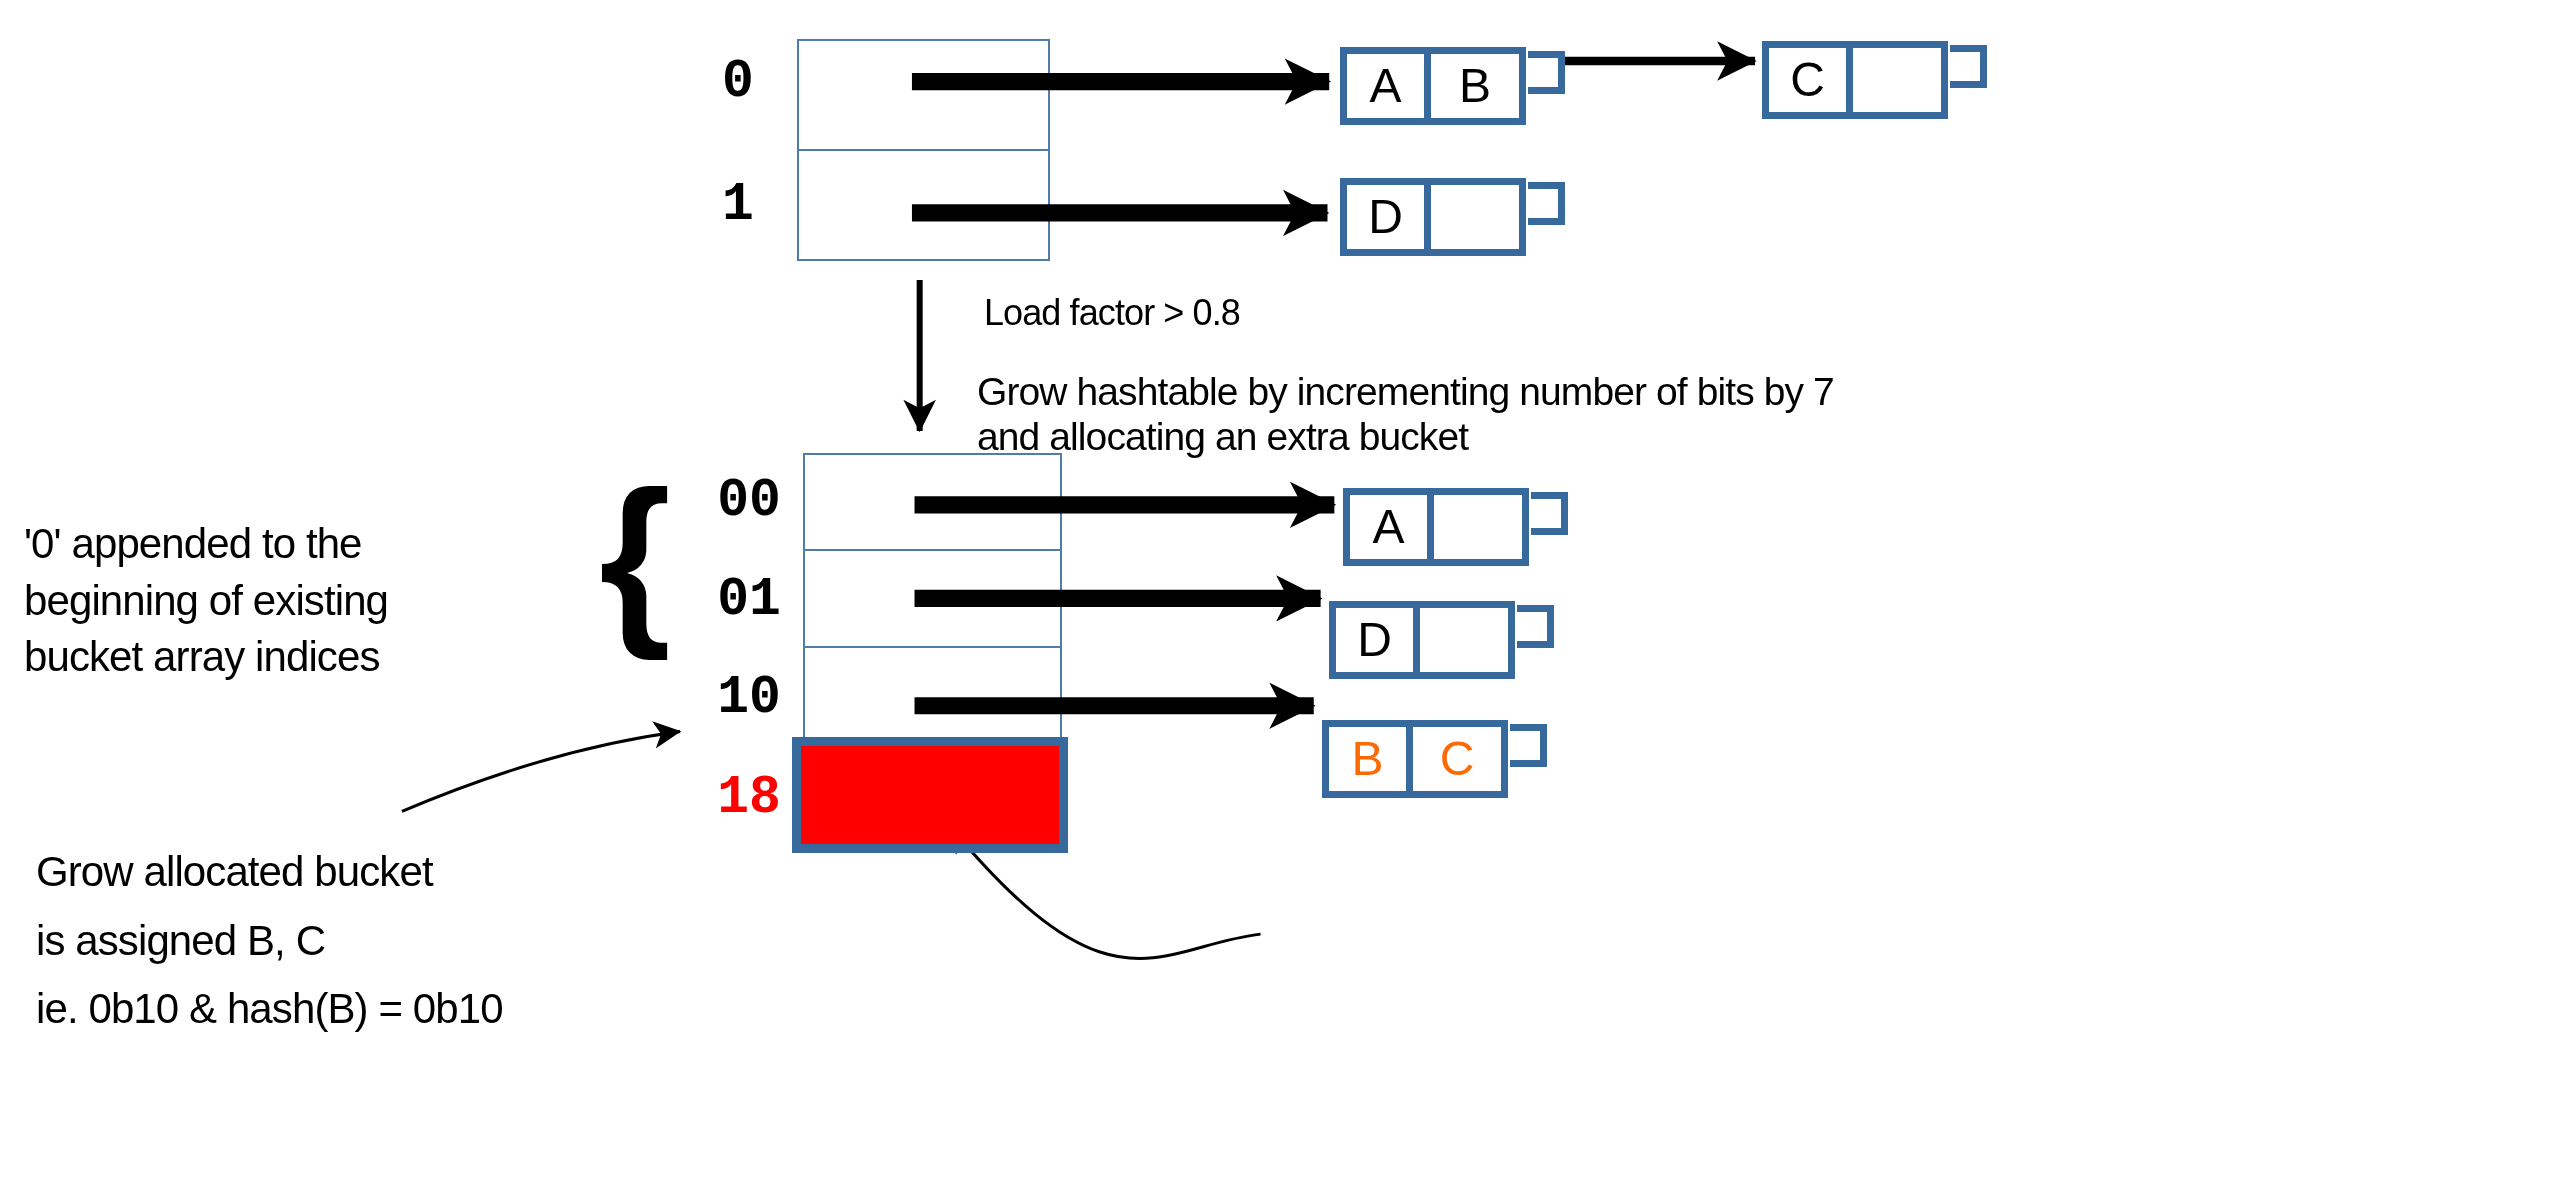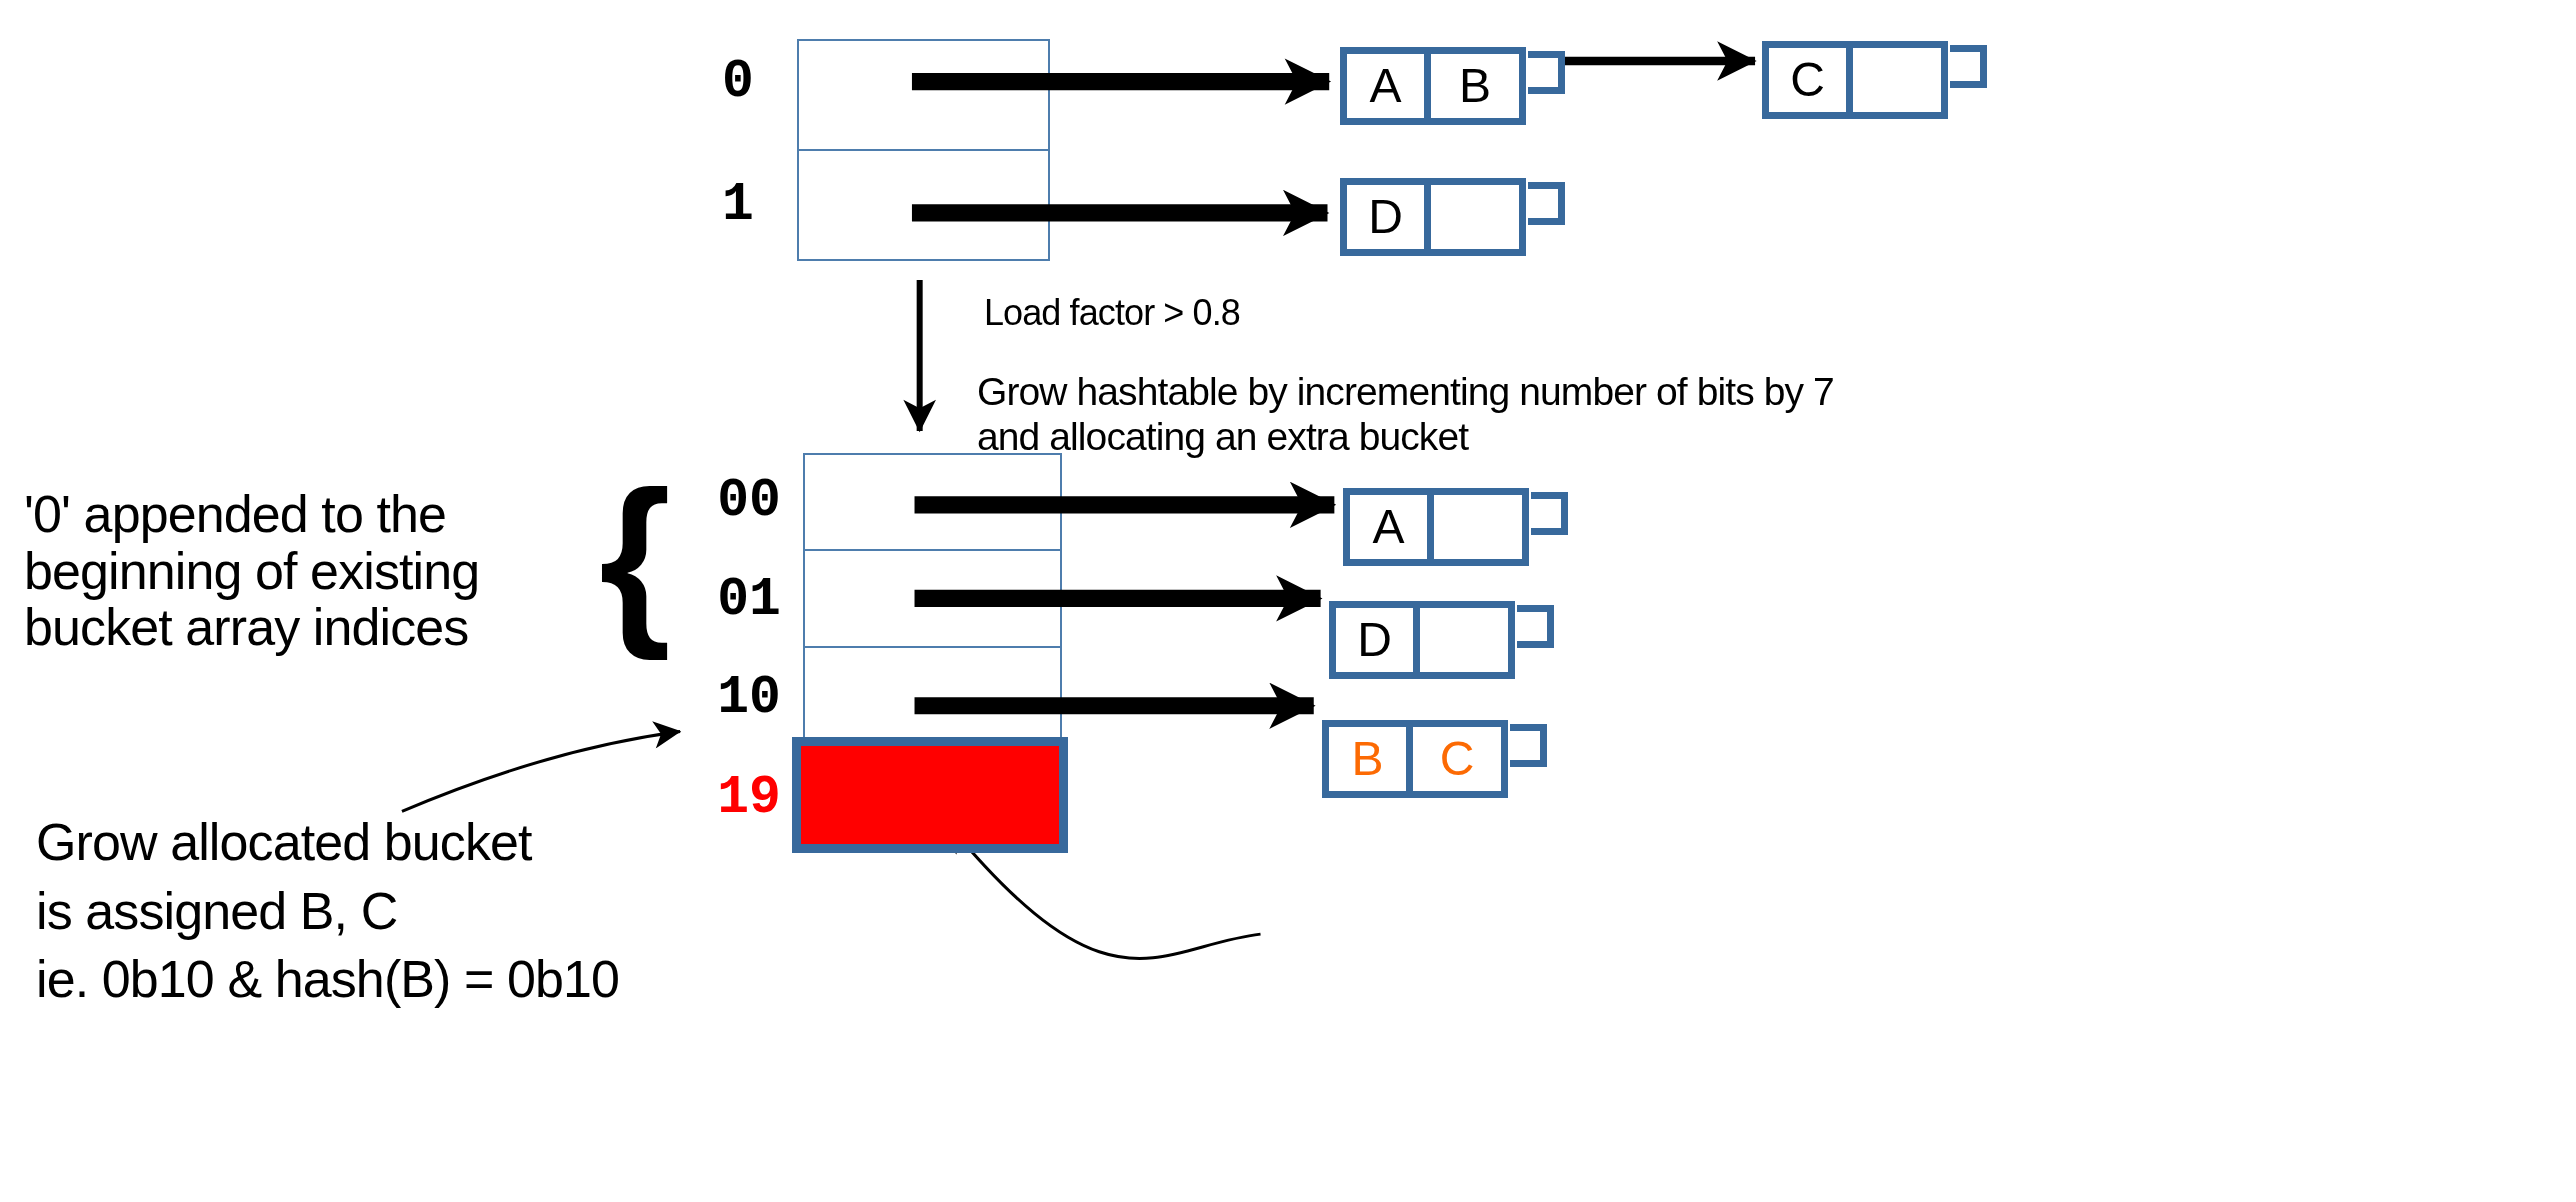--- a/index.html
+++ b/index.html
@@ -29,21 +29,21 @@
   .c1{width:77px;border-right:7.7px solid #38699C;}
   .c2{flex:1;}
   .orange{color:#FC6A03;}
   .tab{position:absolute;right:-46px;top:-2.6px;width:30px;height:29px;background:#fff;
        border:7.7px solid #38699C;border-left:none;}
 
   
   .txt{position:absolute;white-space:nowrap;z-index:4;letter-spacing:-0.9px;}
   .t-small{font-size:36px;line-height:39px;}
   .t-med{font-size:39px;line-height:45px;}
-  .t-big{font-size:52px;line-height:57px;}
+  .t-big{font-size:42px;line-height:57px;margin-top:29px;}
   .brace{position:absolute;left:599px;top:465px;z-index:4;font-family:"Liberation Sans",sans-serif;
          font-weight:bold;font-size:185px;line-height:185px;}
 </style>
 </head>
 <body>
 
 <div class="canvas">
 
   <svg class="arrows" viewBox="0 0 3000 1400" xmlns="http://www.w3.org/2000/svg">
     <defs>
@@ -106,21 +106,21 @@
   <div class="txt t-med" style="left:977px;top:414px">and allocating an extra bucket</div>
 
   <div class="txt t-big" style="left:24px;top:486px">'0' appended to the</div>
   <div class="txt t-big" style="left:24px;top:599px">bucket array indices</div>
   <div class="txt t-big" style="left:24px;top:543px">beginning of existing</div>
   <div class="brace">{</div>
 
   <div class="idx" style="left:702px;top:474px">00</div>
   <div class="idx" style="left:702px;top:573px">01</div>
   <div class="idx" style="left:702px;top:671px">10</div>
-  <div class="idx red" style="left:702px;top:771px">19</div>
+  <div class="idx red" style="left:702px;top:771px">18</div>
 
   <div class="array" style="left:803px;top:453px;width:255px;height:383px">
     <div class="arow"></div>
     <div class="arow"></div>
     <div class="arow"></div>
     <div class="arow"></div>
   </div>
 
   <div class="redslot"></div>
 

